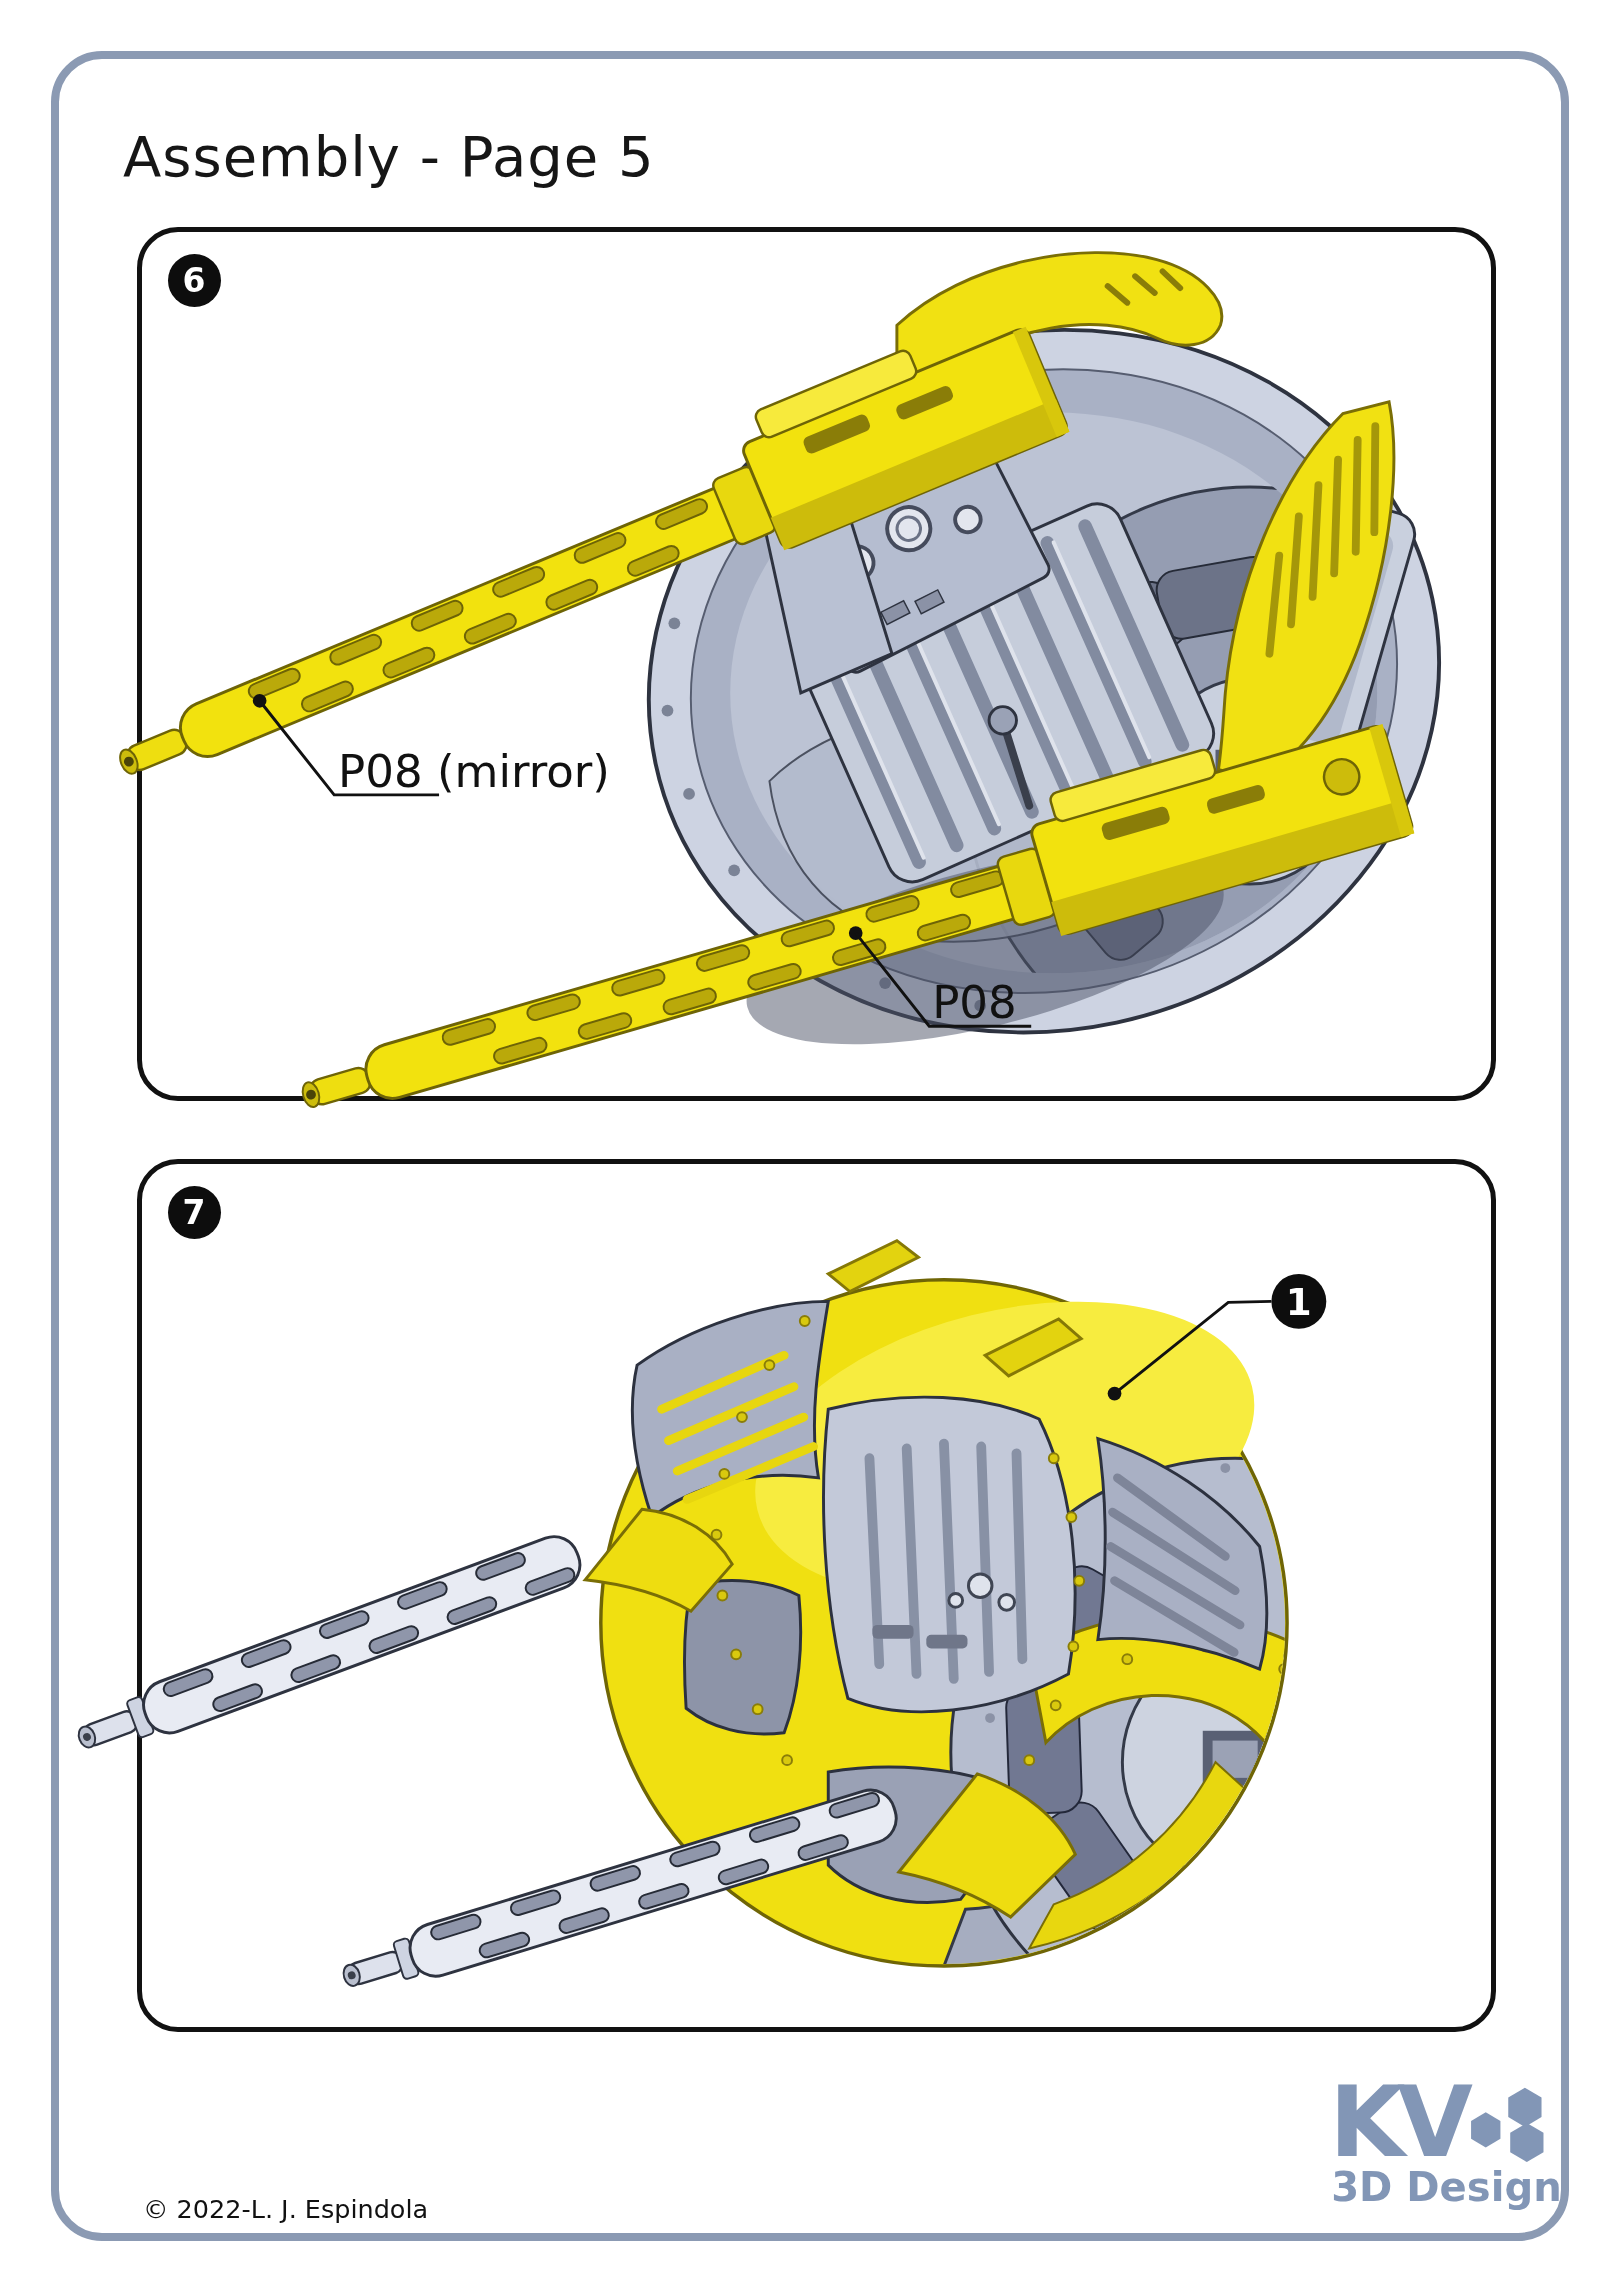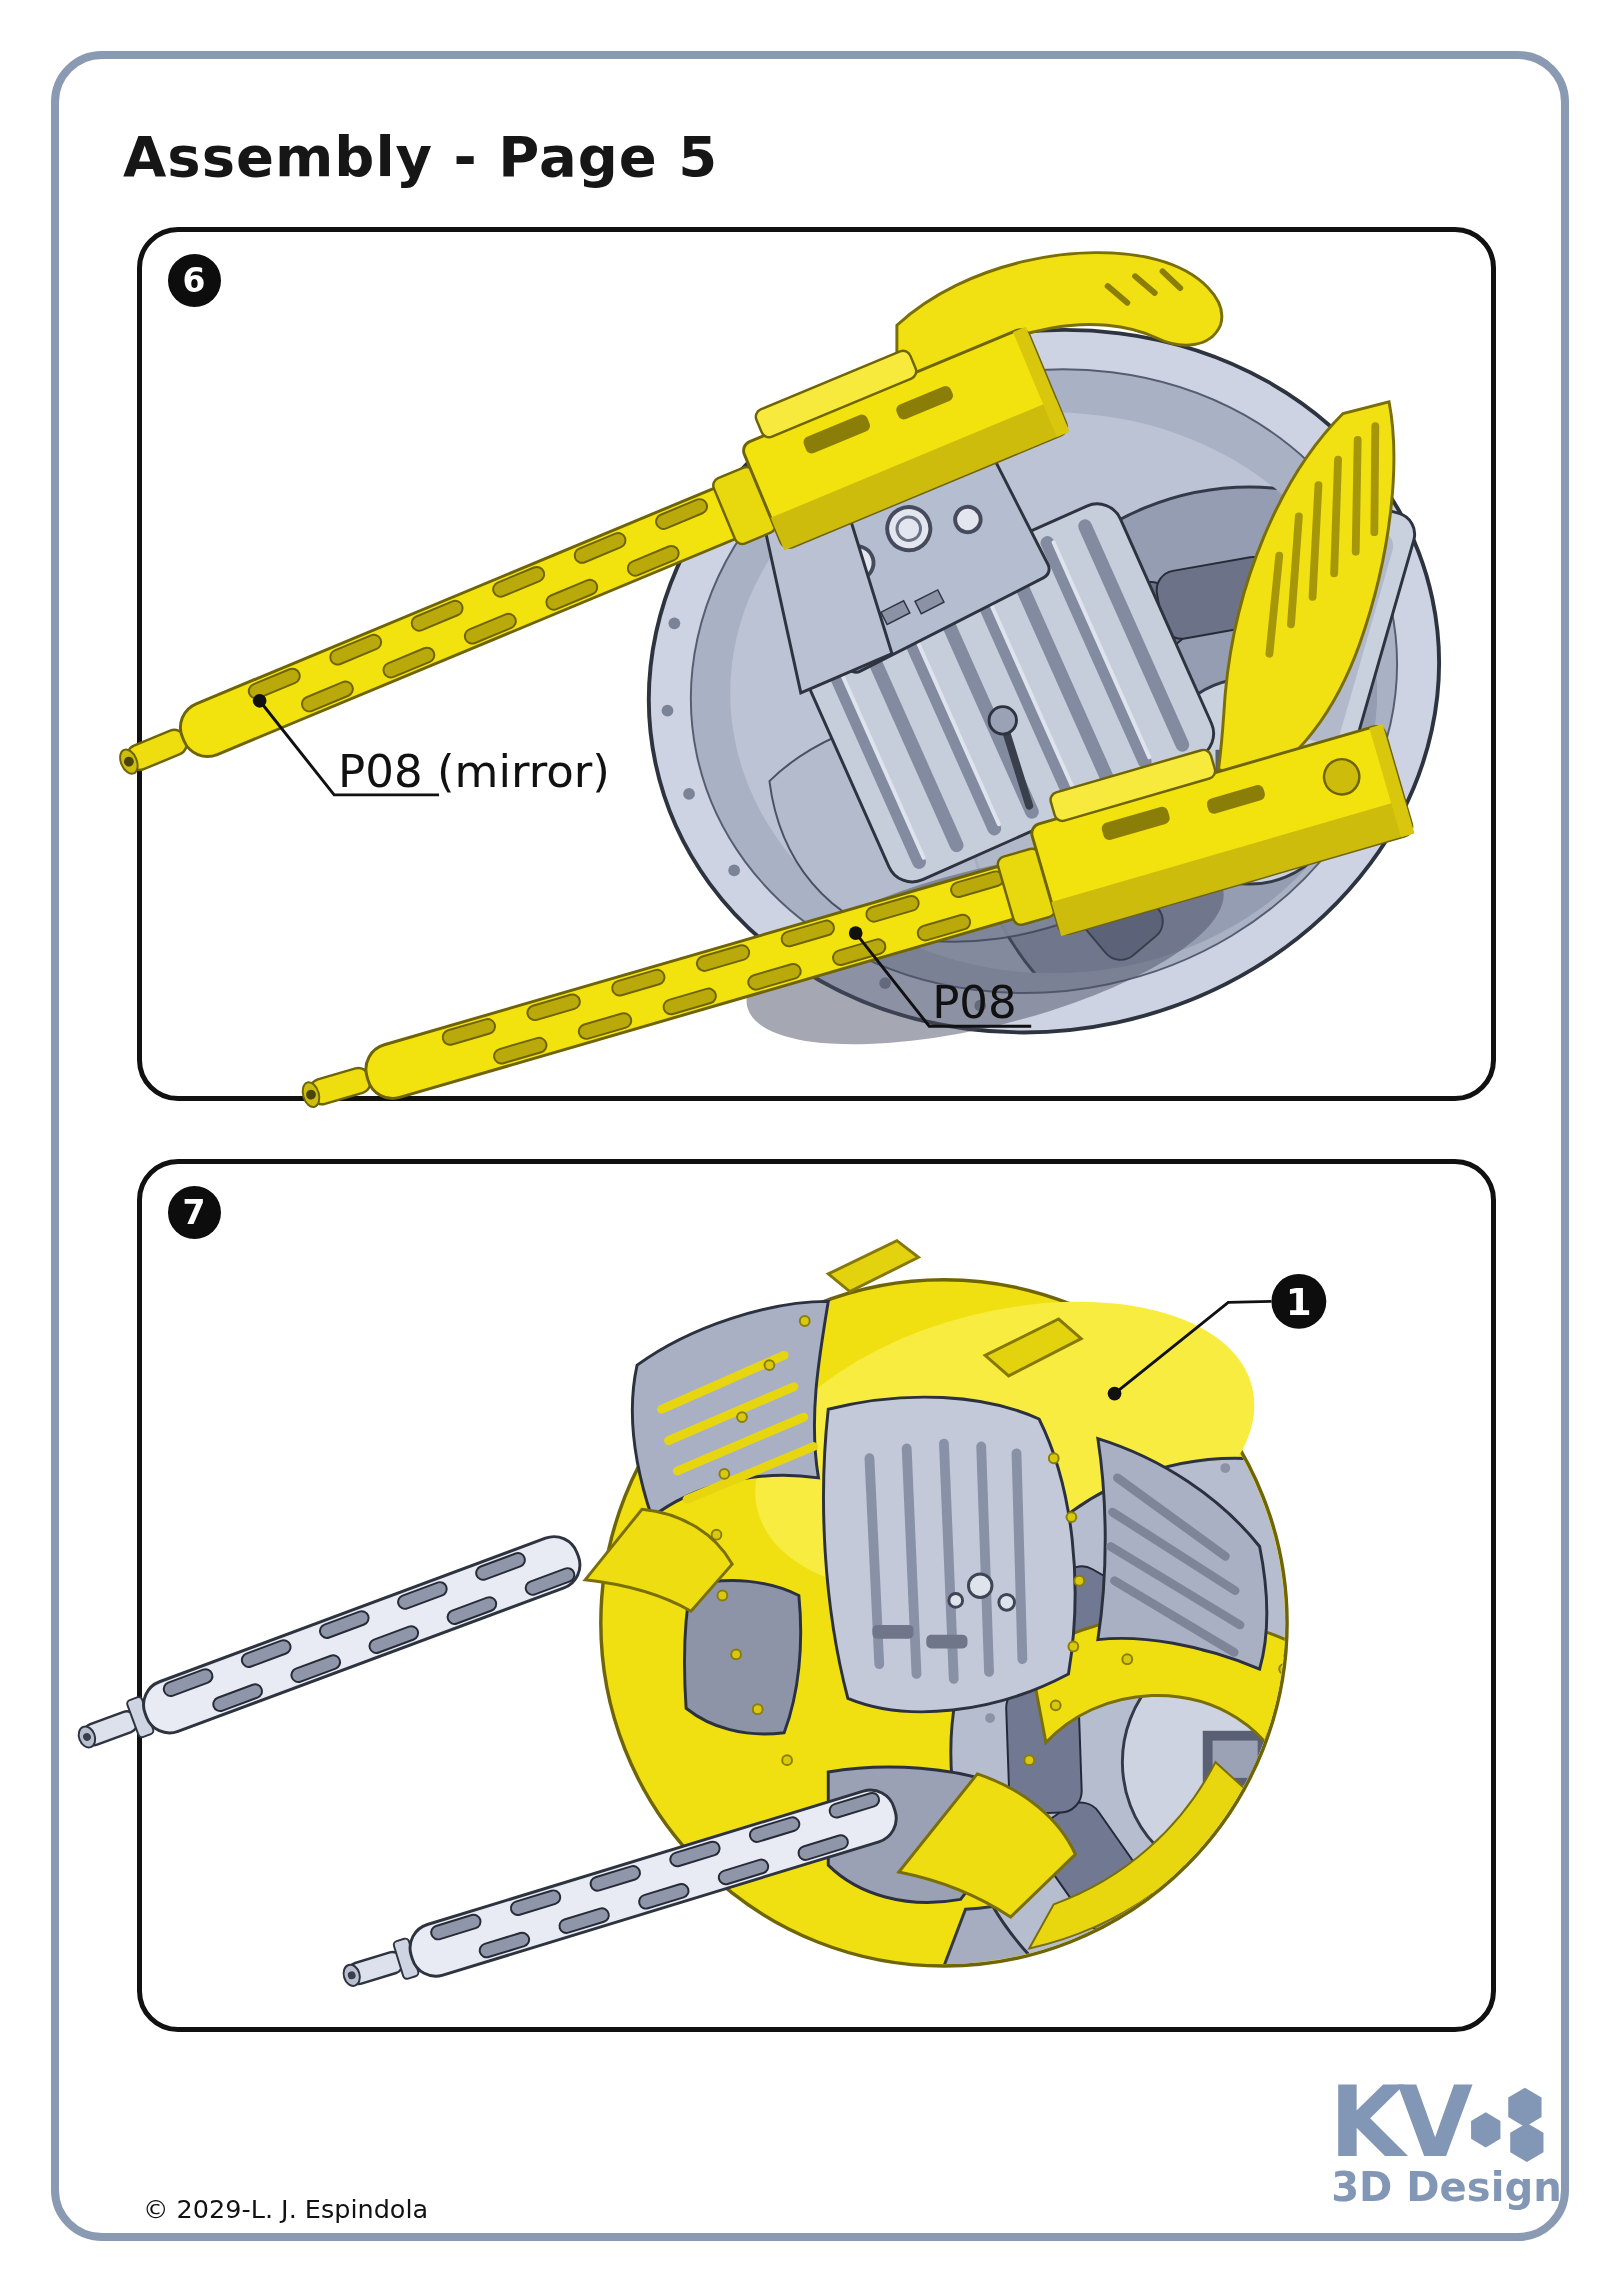--- a/index.html
+++ b/index.html
@@ -1,20 +1,20 @@
 <!DOCTYPE html>
 <html><head>
 <meta charset="utf-8">
 <style>
   html,body{margin:0;padding:0;background:#ffffff;}
   body{width:1621px;height:2293px;position:relative;font-family:"DejaVu Sans",sans-serif;overflow:hidden;}
   .page-frame{position:absolute;left:51px;top:51px;width:1502px;height:2174px;
     border:8.8px solid #8b9ab3;border-radius:51px;background:#ffffff;}
   .page-title{position:absolute;left:123px;top:86px;font-size:56px;color:#161616;
-    letter-spacing:1px;font-weight:700;}
+    letter-spacing:1px;font-weight:400;}
   .panel{position:absolute;left:137px;width:1349px;border:5.9px solid #111111;border-radius:41px;background:#ffffff;}
   .panel.p6{top:227px;height:864px;}
   .panel.p7{top:1159px;height:863px;}
   .panel svg{position:absolute;left:0;top:0;width:100%;height:100%;overflow:visible;}
   .step-badge{position:absolute;left:25.5px;top:21.6px;width:53px;height:53px;border-radius:50%;
     background:#0d0d0d;color:#ffffff;font-size:33px;font-weight:bold;display:flex;
     align-items:center;justify-content:center;z-index:5;}
   .copyright{position:absolute;left:143px;top:2194px;font-size:25.5px;color:#111111;}
   .logo{position:absolute;left:1329px;top:2076px;width:245px;height:137px;}
   svg text.part-label{font-family:"DejaVu Sans",sans-serif;font-size:46px;fill:#111111;}
@@ -348,21 +348,21 @@
       <circle cx="992" cy="234" r="7" fill="#111111"></circle>
       <polyline points="992,234 1108,141 1152,140" fill="none" stroke="#111111" stroke-width="3"></polyline>
     </g>
     <g>
       <circle cx="1180" cy="140" r="28" fill="#0d0d0d"></circle>
       <text class="callout-num" x="1180" y="141" text-anchor="middle" dominant-baseline="central">1</text>
     </g>
   </svg>
 </div>
 
-<div class="copyright">© 2029-L. J. Espindola</div>
+<div class="copyright">© 2022-L. J. Espindola</div>
 
 <svg class="logo" viewBox="0 0 250 140">
   <text class="logo-kv" x="0" y="82">KV</text>
   <g fill="#8296b6">
     <polygon points="200,12 217,22 217,42 200,52 183,42 183,22"></polygon>
     <polygon points="160,37 175,46 175,64 160,73 145,64 145,46"></polygon>
     <polygon points="202,48 219,58 219,78 202,88 185,78 185,58"></polygon>
   </g>
   <text class="logo-sub" x="2" y="128">3D Design</text>
 </svg>

